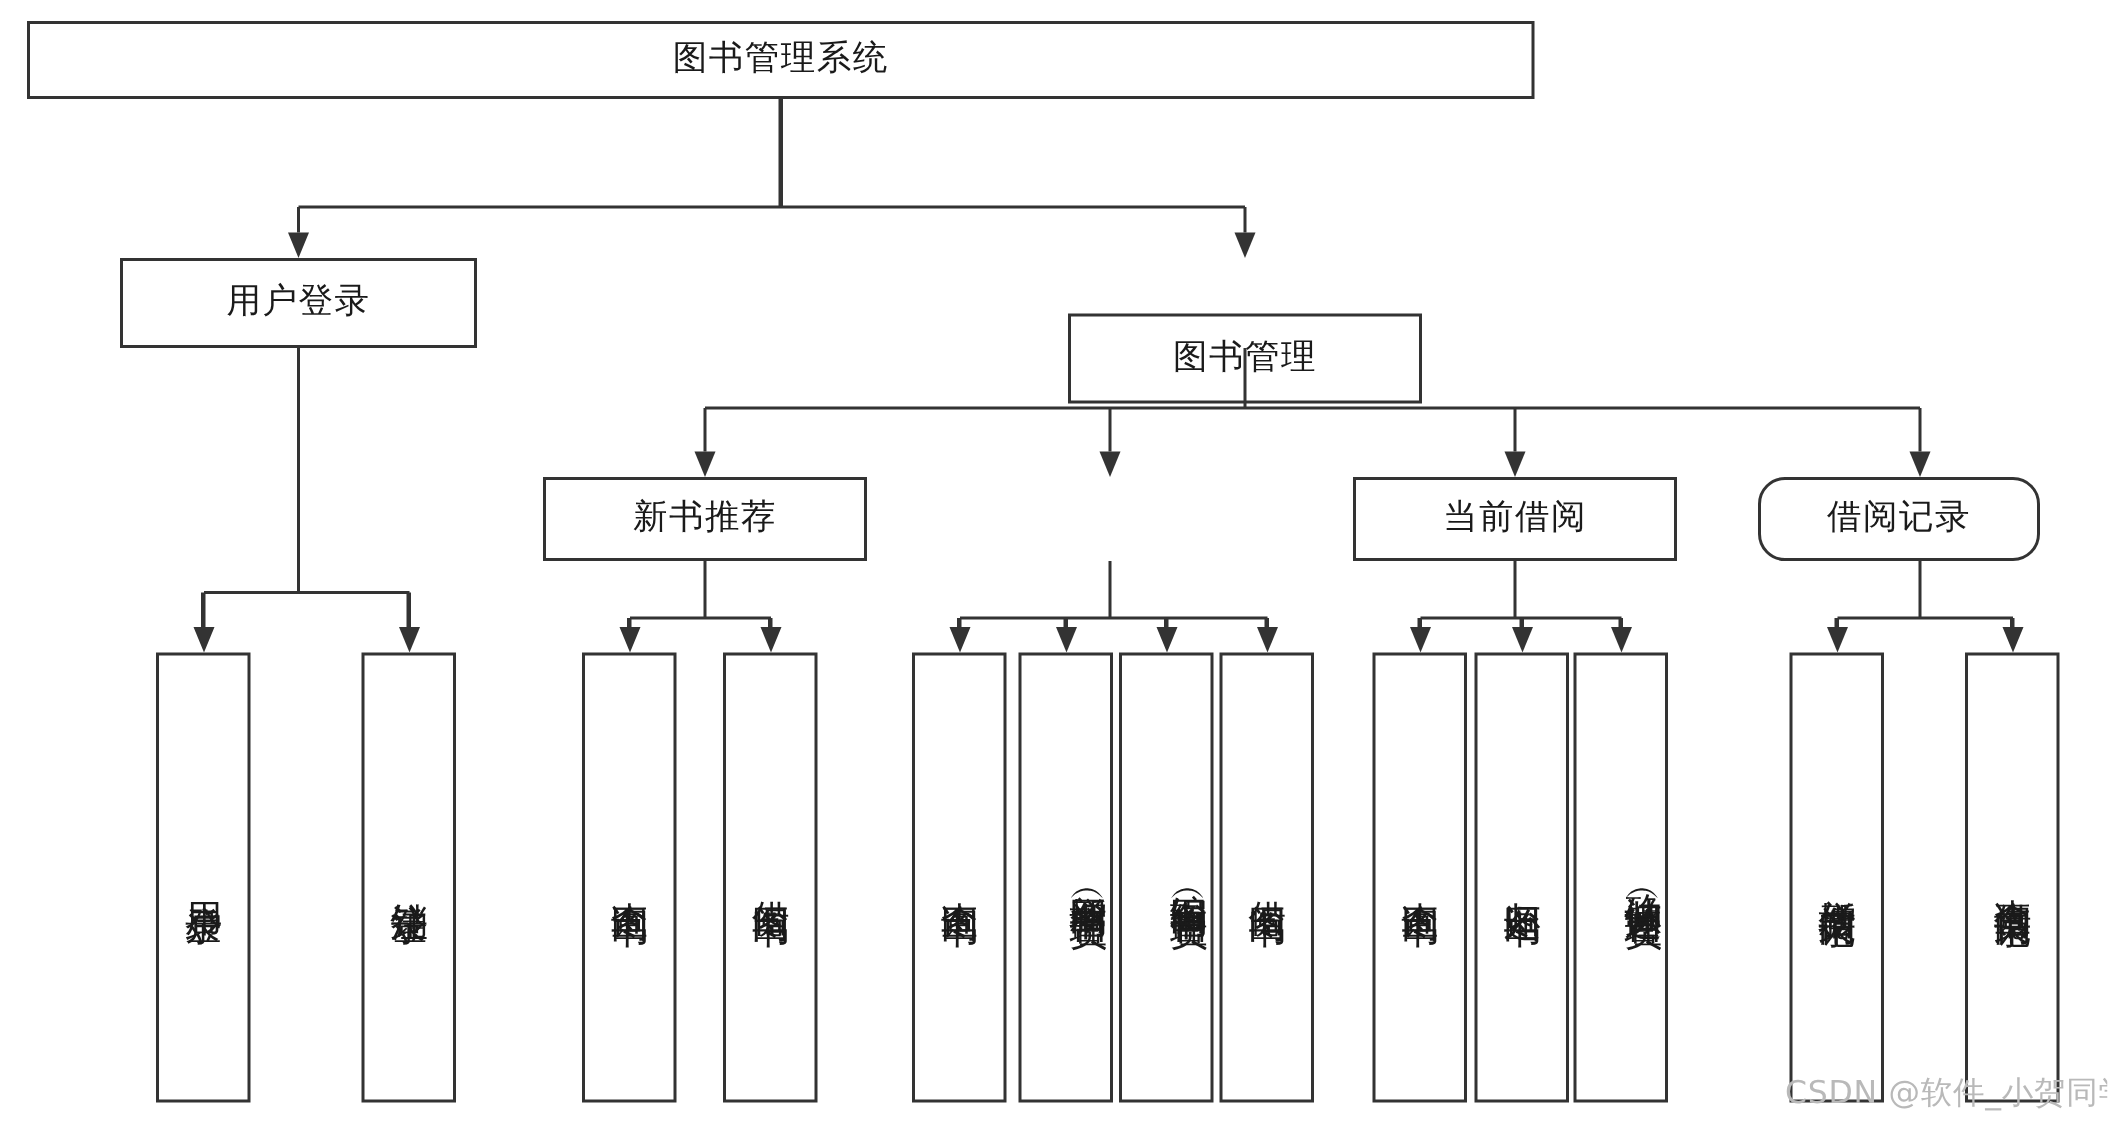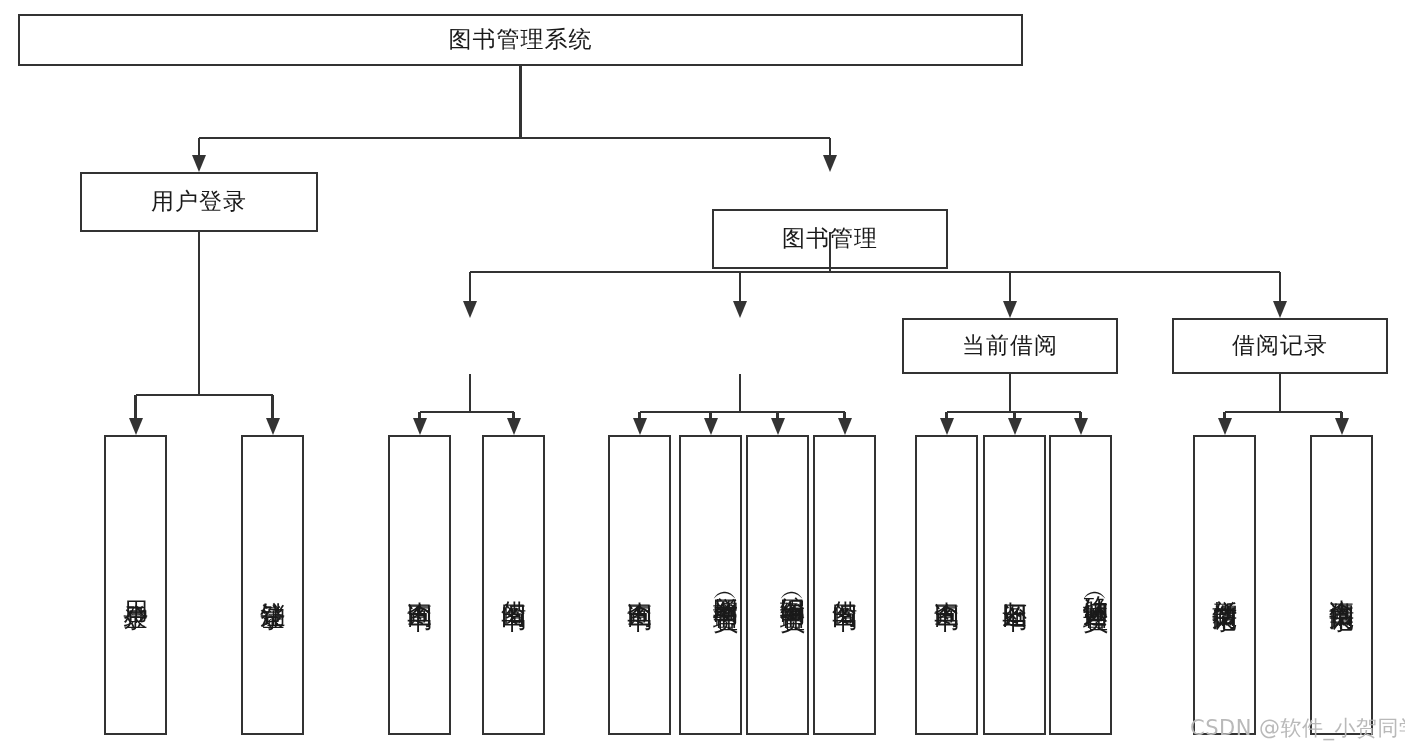--- a/index.html
+++ b/index.html
@@ -74,24 +74,27 @@
 <div id="canvas">
     <div class="node node-h" style="left: 18px; top: 14px; width: 1005px; height: 52px;">
       <span>图书管理系统</span>
     </div>
     <div class="node node-h" style="left: 80px; top: 172px; width: 238px; height: 60px;">
       <span>用户登录</span>
     </div>
     <div class="node node-h" style="left: 712px; top: 172px; width: 236px; height: 60px; margin-top: 37px;">
       <span>图书管理</span>
     </div>
+    <div class="node node-h" style="left: 362px; top: 318px; width: 216px; height: 56px;">
+      <span>新书推荐</span>
+    </div>
     <div class="node node-h" style="left: 902px; top: 318px; width: 216px; height: 56px;">
       <span>当前借阅</span>
     </div>
-    <div class="node node-h" style="left: 1172px; top: 318px; width: 216px; height: 56px;">
+    <div class="node node-h" style="left: 1172px; top: 318px; width: 188px; height: 56px; border-radius: 18px;">
       <span>借阅记录</span>
     </div>
     <div class="node node-v mid" style="left: 104px; top: 435px; width: 63px; height: 300px;">
       <span>用户登录</span>
     </div>
     <div class="node node-v mid" style="left: 241px; top: 435px; width: 63px; height: 300px;">
       <span>注销登录</span>
     </div>
     <div class="node node-v mid" style="left: 388px; top: 435px; width: 63px; height: 300px;">
       <span>查询图书</span>

